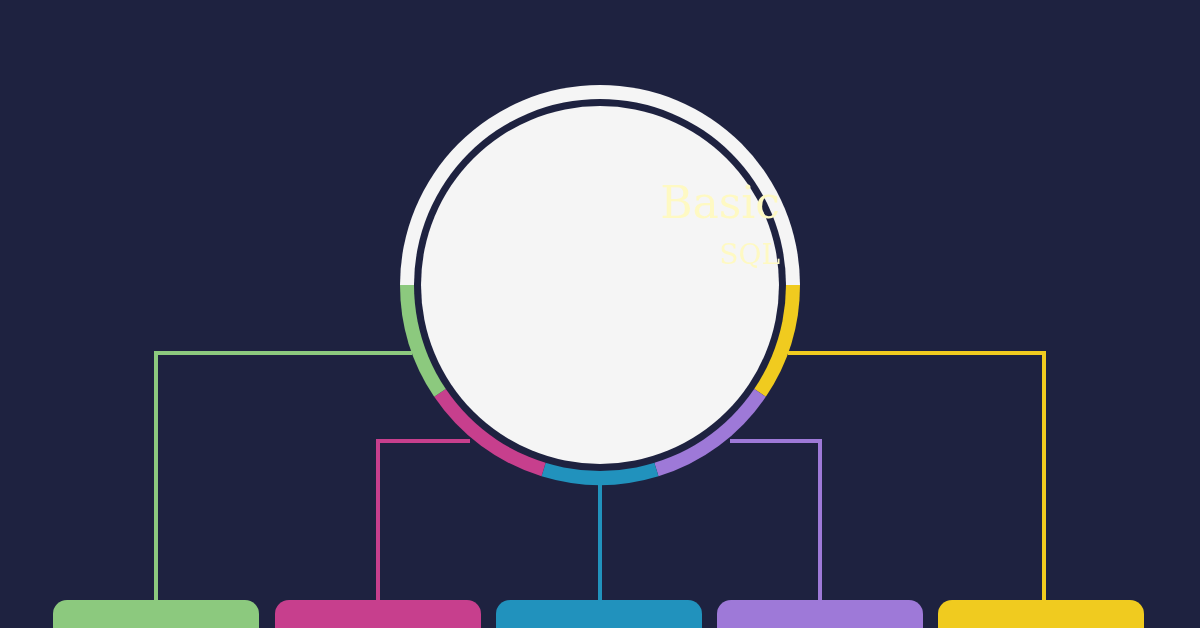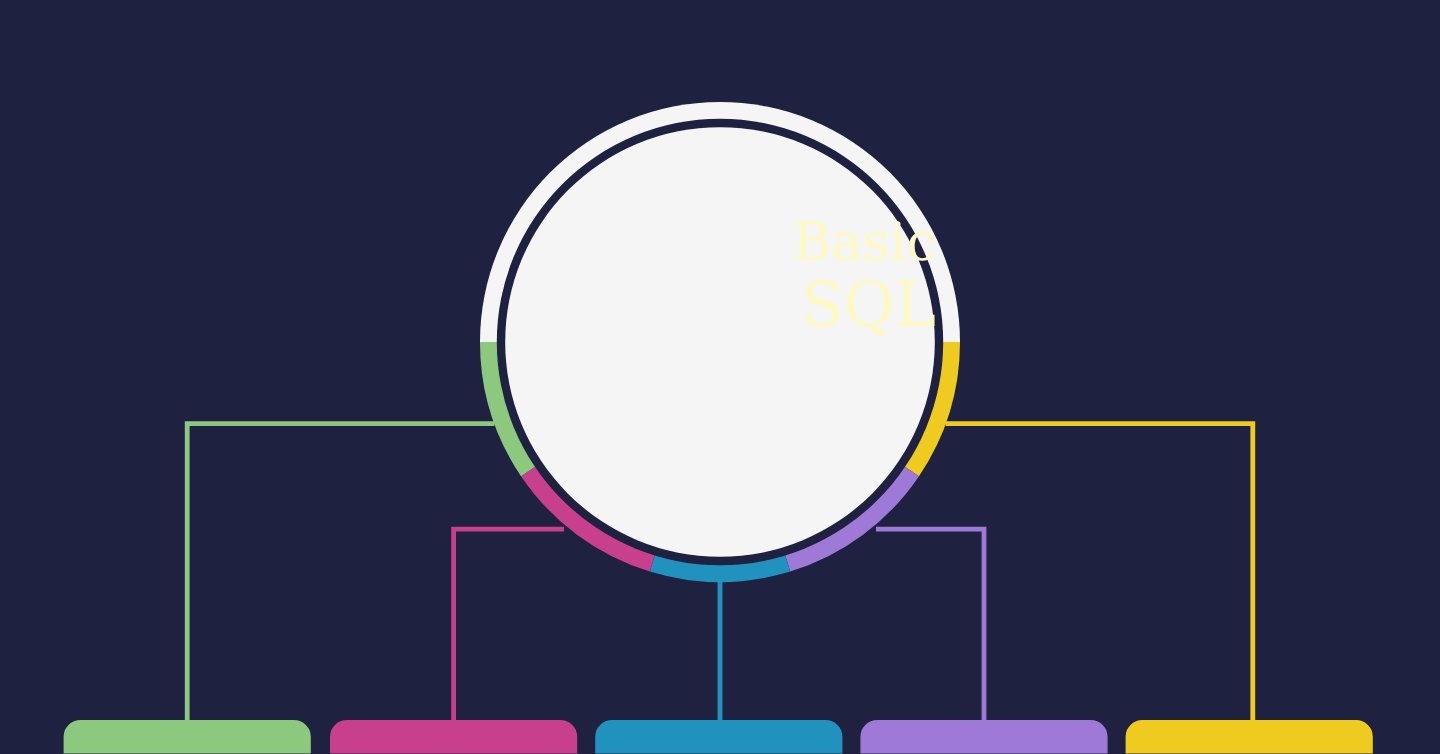--- a/index.html
+++ b/index.html
@@ -1,20 +1,20 @@
 <!DOCTYPE html>
 <html><head>
 <meta charset="utf-8">
 <style>
   html, body { margin:0; padding:0; }
   body { width:1200px; height:628px; overflow:hidden; background:#1e2240; position:relative; font-family:"DejaVu Serif", serif; }
   svg#diagram { position:absolute; left:0; top:0; }
   .title-wrap { position:absolute; left:420px; top:177px; width:360px; text-align:right; color:#fef9c3; }
   .t1 { font-size:44px; line-height:52px; }
-  .t2 { font-size:52px; line-height:52px; }
+  .t2 { font-size:28px; line-height:52px; }
   .t3 { font-size:27px; line-height:36px; margin-top:2px; }
   .box { position:absolute; top:600px; height:60px; width:206px; border-radius:14px; }
 </style>
 </head>
 <body>
 
 <svg id="diagram" width="1200" height="628" viewBox="0 0 1200 628">
 
   <polyline points="412,353 156,353 156,602" fill="none" stroke="#8cc97e" stroke-width="4"></polyline>
   <polyline points="470,441 378,441 378,602" fill="none" stroke="#c73f8d" stroke-width="4"></polyline>

